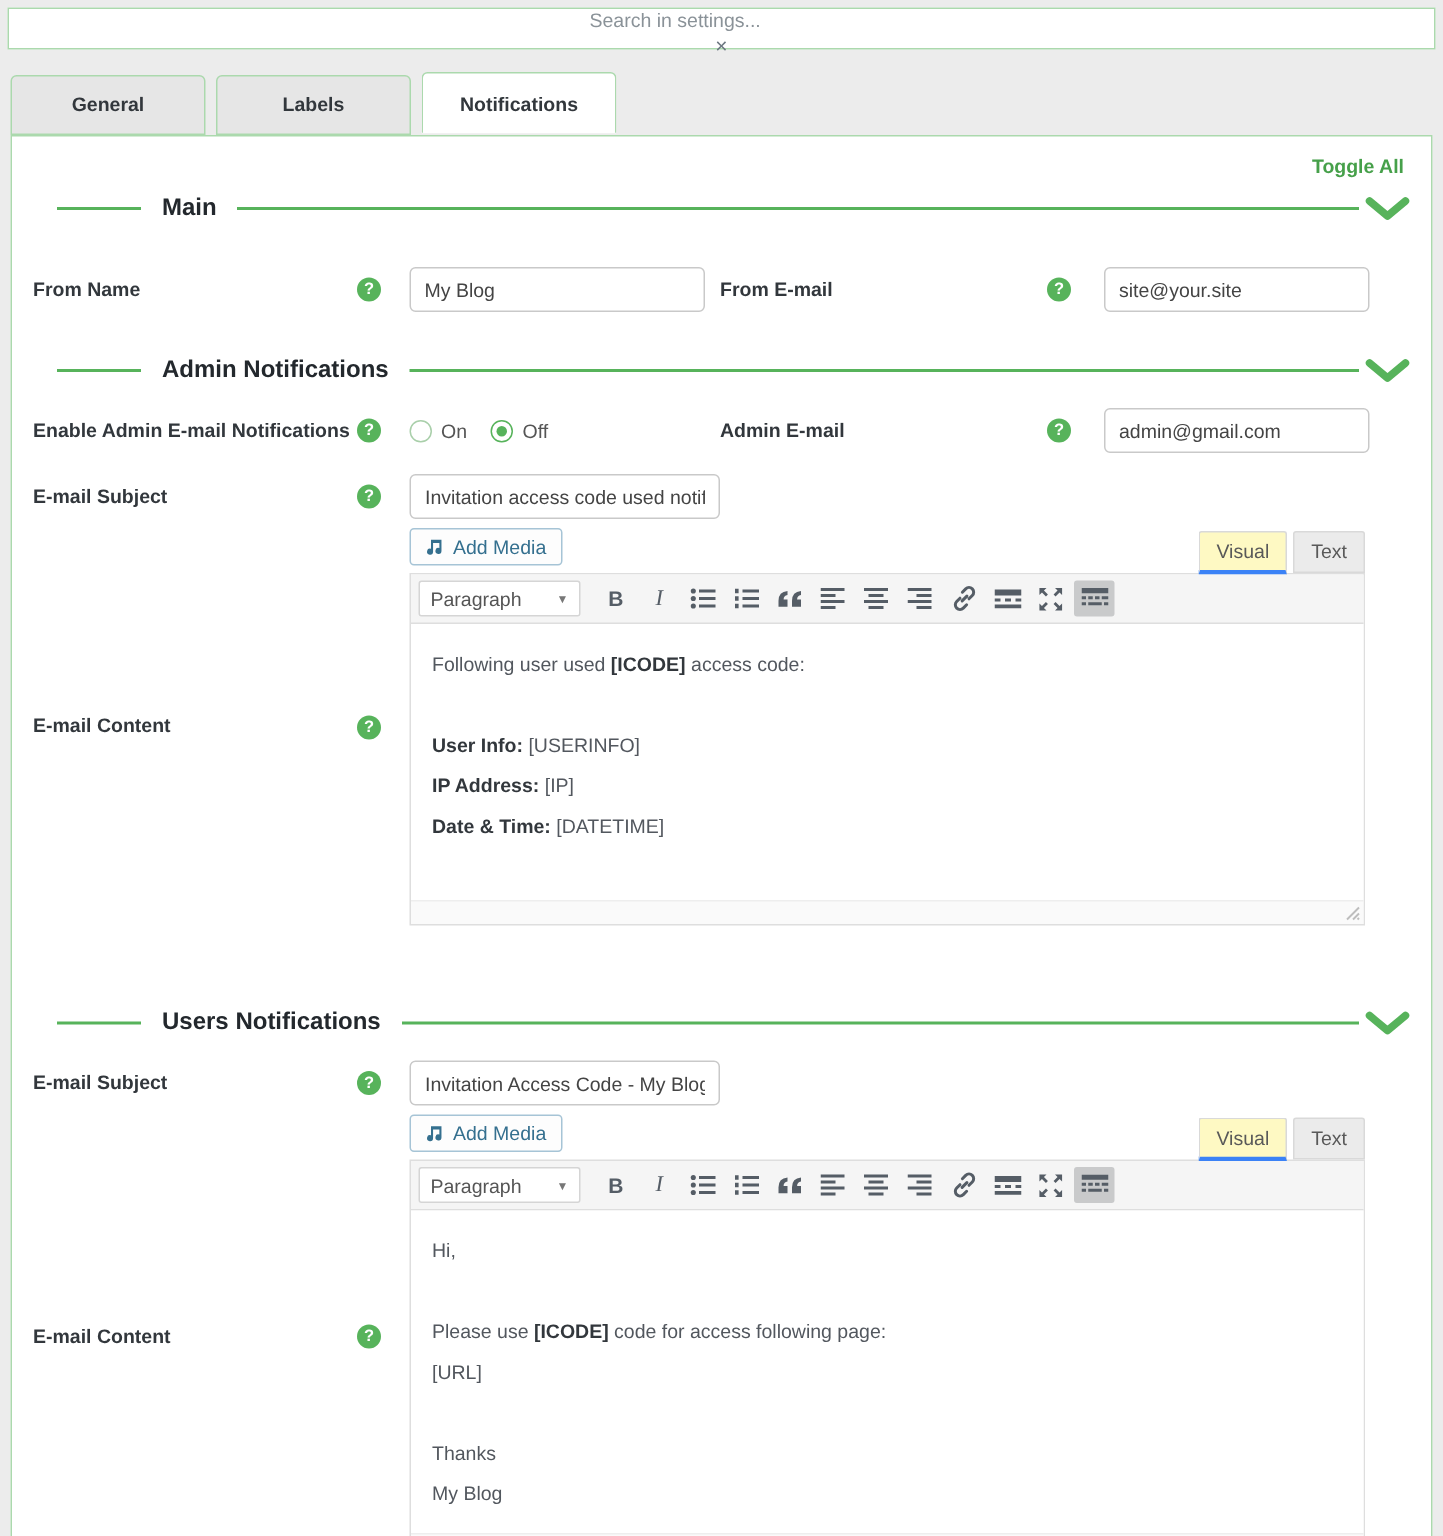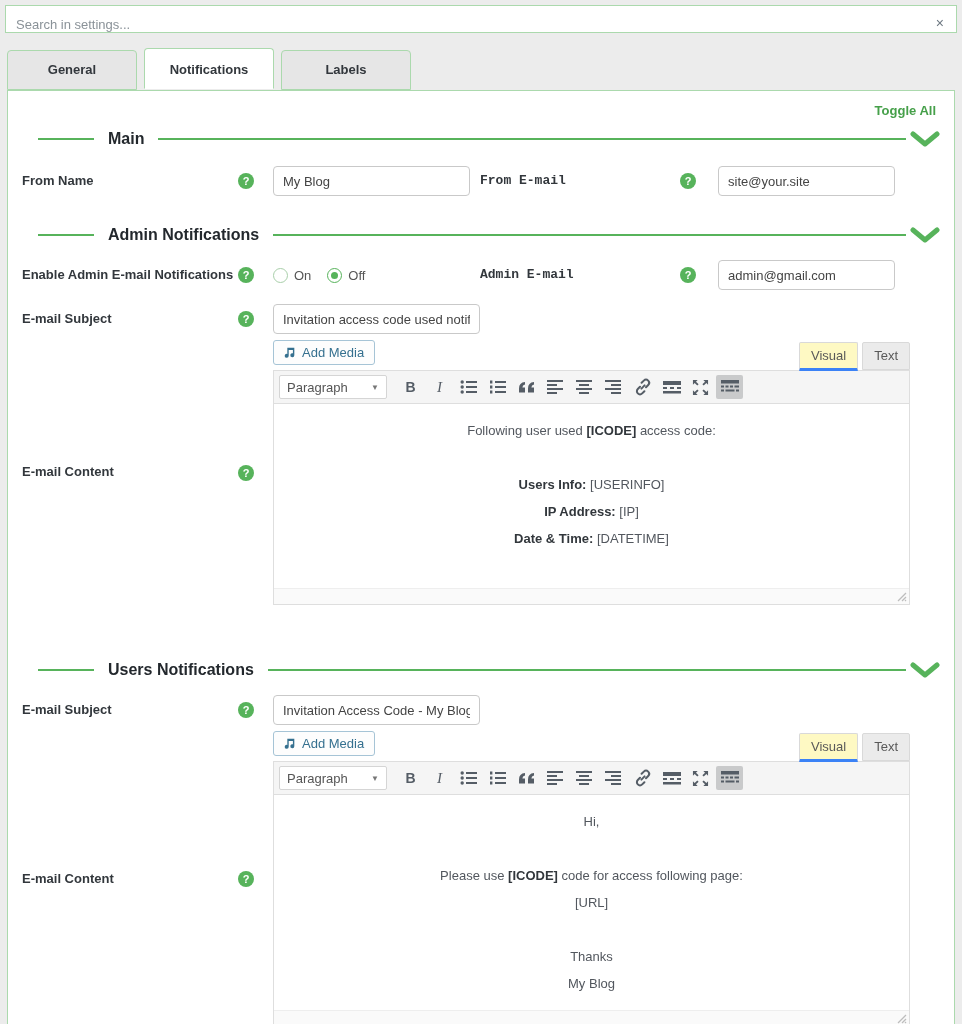--- a/index.html
+++ b/index.html
@@ -16,21 +16,21 @@
   body{
     width:962px;height:1024px;overflow:hidden;
     background:#ececec;
     font-family:"Liberation Sans","DejaVu Sans",sans-serif;
     font-size:13px;color:var(--ink);
   }
   
   .search-wrap{
     margin:5px 5px 0 5px;height:28px;background:#fff;
     border:1px solid var(--green-border);
-    display:flex;align-items:flex-end;padding:0 10px;
+    display:flex;align-items:center;padding:0 10px;flex-direction:column;
   }
   .search-wrap input{
     flex:1;border:none;outline:none;font-size:13px;color:#444;
     font-family:inherit;background:transparent;
   }
   .search-wrap input::placeholder{color:#8a9298;}
   .search-clear{color:#6c7781;font-size:14px;cursor:pointer;line-height:1;padding:2px;}
   
   .tabbar{margin:17px 7px 0 7px;display:flex;}
   .tab{
@@ -50,26 +50,26 @@
   }
   .toggle-all{text-align:right;margin:2px 4px 10px 0;}
   .toggle-all span{color:var(--green-dark);font-weight:bold;cursor:pointer;}
   
   .sec{display:flex;align-items:center;margin-top:24px;}
   .sec .dash{width:56px;height:2px;background:var(--green);margin:0 14px 0 16px;flex:none;}
   .sec .title{font-size:16px;font-weight:bold;color:#23282d;margin-right:14px;white-space:nowrap;}
   .sec .line{flex:1;height:2px;background:var(--green);}
   .sec .chev{flex:none;margin-left:4px;cursor:pointer;display:flex;align-items:center;}
   
-  .row{display:flex;align-items:center;margin-top:18px;}
+  .row{display:flex;align-items:center;margin-top:30px;}
   .field{display:flex;align-items:center;}
   .f1{width:458px;flex:none;}
   .f2{flex:1;}
   .lbl{width:216px;font-weight:bold;color:var(--ink);flex:none;line-height:1.25;}
-  .lbl2{width:200px;font-family:Liberation Mono, monospace;}
+  .lbl2{width:218px;}
   .help{
     width:16px;height:16px;border-radius:50%;background:var(--green);
     color:#fff;font-size:11px;font-weight:bold;display:flex;align-items:center;
     justify-content:center;flex:none;margin-right:19px;cursor:pointer;
   }
   .help2{margin-right:22px;}
   input.text{
     height:30px;border:1px solid var(--gray-border);border-radius:4px;
     padding:0 9px;font-size:13px;color:#444;font-family:inherit;outline:none;background:#fff;
   }
@@ -109,21 +109,21 @@
     padding:0 7px;color:#555;cursor:pointer;margin-right:8px;border-radius:2px;
   }
   .para-dd .caret{font-size:8px;color:#777;margin-left:8px;}
   .tb-btn{
     width:27px;height:24px;display:flex;align-items:center;justify-content:center;
     cursor:pointer;color:var(--icon);border-radius:2px;
   }
   .tb-btn.bold{font-weight:bold;font-size:14px;}
   .tb-btn.italic{font-style:italic;font-family:"Liberation Serif",serif;font-size:15px;}
   .tb-btn.pressed{background:#c9cacb;}
-  .ed-content{background:#fff;padding:13px 14px;color:#52575e;line-height:27px;cursor:text;text-align:center;}
+  .ed-content{background:#fff;padding:13px 14px;color:#52575e;line-height:27px;cursor:text;}
   .ed-content strong{color:#32373c;}
   .ed-line{min-height:27px;}
   .h-admin{min-height:184px;}
   .h-users{min-height:205px;}
   .ed-status{
     height:16px;background:#fafafa;border-top:1px solid #eee;
     display:flex;justify-content:flex-end;align-items:center;padding-right:2px;
   }
   .grip{cursor:nwse-resize;display:flex;}
   svg{display:block;}
@@ -131,22 +131,22 @@
 </head>
 <body>
 
 <div class="search-wrap">
   <input type="text" placeholder="Search in settings..." style="">
   <span class="search-clear">×</span>
 </div>
 
 <div class="tabbar">
   <div class="tab">General</div>
+  <div class="tab">Labels</div>
   <div class="tab active">Notifications</div>
-  <div class="tab">Labels</div>
 </div>
 
 <div class="panel">
 
   <div class="toggle-all">
     <span>Toggle All</span>
   </div>
 
   <div class="sec" style="margin-top:12px;">
     <span class="dash"></span>
@@ -322,21 +322,21 @@
                 <rect x="13.5" y="5.5" width="4.5" height="2"></rect>
                 <rect x="0" y="9.5" width="3" height="2"></rect>
                 <rect x="4.5" y="9.5" width="9" height="2"></rect>
                 <rect x="15" y="9.5" width="3" height="2"></rect>
               </svg>
   </span>
 </div>
         <div class="ed-content h-admin">
             <div class="ed-line"><span>Following user used </span><strong>[ICODE]</strong><span> access code:</span></div>
             <div class="ed-line">&nbsp;</div>
-            <div class="ed-line"><strong>Users Info:</strong><span> [USERINFO]</span></div>
+            <div class="ed-line"><strong>User Info:</strong><span> [USERINFO]</span></div>
             <div class="ed-line"><strong>IP Address:</strong><span> [IP]</span></div>
             <div class="ed-line"><strong>Date &amp; Time:</strong><span> [DATETIME]</span></div>
           </div>
         <div class="ed-status">
           <span class="grip">
             <svg width="10" height="10" viewBox="0 0 10 10">
                 <g stroke="#bdbdbd" stroke-width="1.3">
                   <path d="M9 1 L1 9"></path>
                   <path d="M9 5 L5 9"></path>
                   <path d="M9 8 L8 9"></path>

